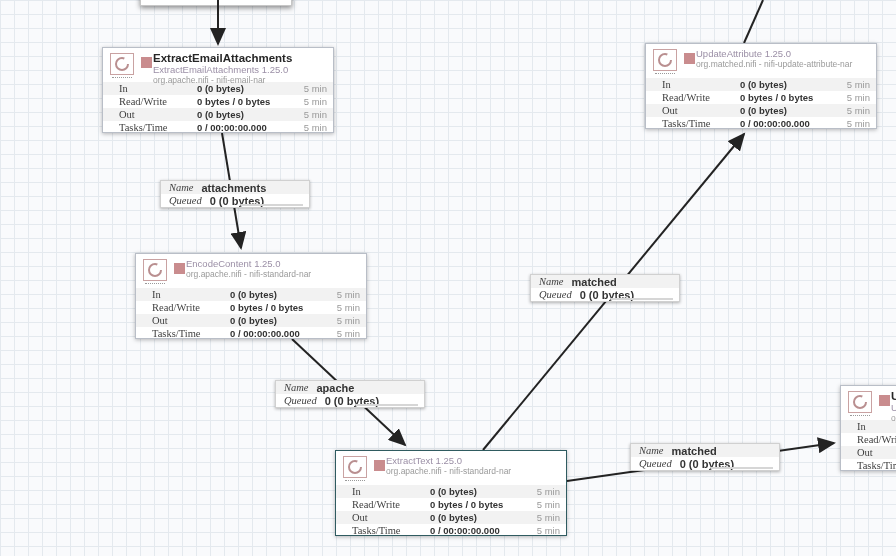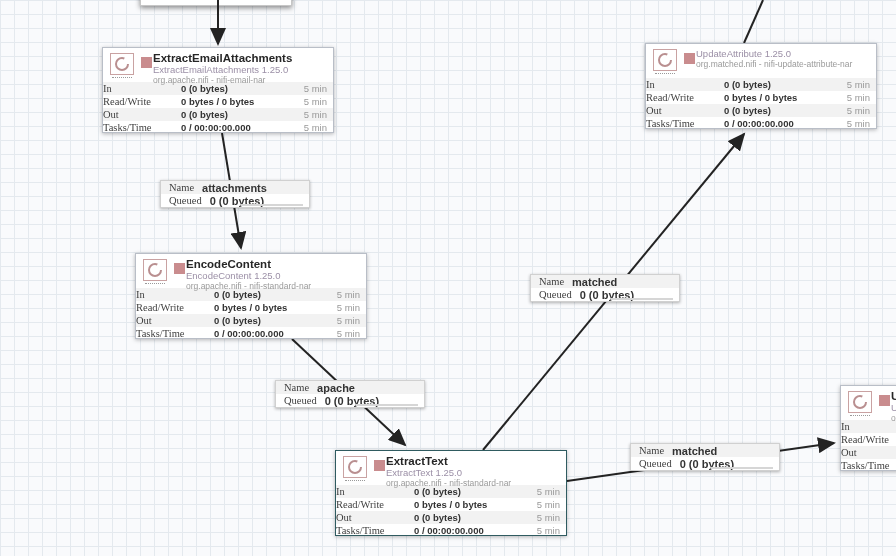--- a/index.html
+++ b/index.html
@@ -38,35 +38,35 @@
   .run-square{
     position:absolute;left:38px;top:9px;width:11px;height:11px;
     background:#c98c8e;
   }
   .p-titles{position:absolute;left:50px;top:4px;right:4px;}
   .p-name{font-size:11.5px;font-weight:bold;color:#262626;line-height:12px;white-space:nowrap;}
   .p-type{font-size:9.5px;color:#9b8fa6;line-height:10px;margin-top:1px;white-space:nowrap;}
   .p-bundle{font-size:8.5px;color:#9a9a9a;line-height:9px;margin-top:1px;white-space:nowrap;}
   .p-row{
     height:13px;display:flex;align-items:center;box-sizing:border-box;
-    padding:0 6px 0 0;white-space:nowrap;
+    padding:0 6px 0 16px;white-space:nowrap;
   }
   .p-row.alt{background:#f2f2f2;}
   .p-rl{font-family:"Liberation Serif", serif;font-size:10.5px;color:#3f3f3f;width:78px;flex:none;}
   .p-rv{font-size:9.5px;font-weight:bold;color:#333;flex:1;}
   .p-rw{font-size:9.5px;color:#999;text-align:left;flex:none;}
   .conn-label{
     position:absolute;width:150px;height:28px;z-index:2;
     background:#fff;border:1px solid #d0d0d0;
     box-shadow:0 1px 3px rgba(0,0,0,.3);
     box-sizing:border-box;
   }
   .cl-row{height:13px;display:flex;align-items:center;padding:0 8px;position:relative;white-space:nowrap;}
   .cl-top{background:#f2f2f2;}
-  .cl-key{font-family:"Liberation Serif", serif;font-size:10.5px;color:#3f3f3f;margin-right:8px;}
+  .cl-key{font-family:"Liberation Serif", serif;font-size:10.5px;color:#3f3f3f;margin-right:8px;font-style:italic;}
   .cl-val{font-size:11px;font-weight:bold;color:#333;}
   .cl-bar{position:absolute;right:6px;bottom:1px;width:62px;height:2px;background:#d6d6d6;}
 </style>
 </head>
 <body>
 
 <div class="offscreen-label-edge"></div>
 
 <svg class="wires" width="896" height="556">
   <defs>
@@ -155,21 +155,20 @@
 
 <div class="processor" style="left:135px;top:253px">
   <div class="p-header">
     <span class="p-icon">
       <svg width="20" height="18" viewBox="0 0 20 18">
           <circle cx="10" cy="9" r="6" fill="none" stroke="#b98f90" stroke-width="2" stroke-dasharray="30 8"></circle>
         </svg>
     </span>
     <span class="run-square"></span>
     <div class="p-titles">
-      <div class="p-name">EncodeContent</div>
       <div class="p-type">EncodeContent 1.25.0</div>
       <div class="p-bundle">org.apache.nifi - nifi-standard-nar</div>
     </div>
   </div>
   <div class="p-row alt">
     <span class="p-rl">In</span>
     <span class="p-rv">0 (0 bytes)</span>
     <span class="p-rw">5 min</span>
   </div>
   <div class="p-row">
@@ -191,21 +190,20 @@
 
 <div class="processor selected" style="left:335px;top:450px">
   <div class="p-header">
     <span class="p-icon">
       <svg width="20" height="18" viewBox="0 0 20 18">
           <circle cx="10" cy="9" r="6" fill="none" stroke="#b98f90" stroke-width="2" stroke-dasharray="30 8"></circle>
         </svg>
     </span>
     <span class="run-square"></span>
     <div class="p-titles">
-      <div class="p-name">ExtractText</div>
       <div class="p-type">ExtractText 1.25.0</div>
       <div class="p-bundle">org.apache.nifi - nifi-standard-nar</div>
     </div>
   </div>
   <div class="p-row alt">
     <span class="p-rl">In</span>
     <span class="p-rv">0 (0 bytes)</span>
     <span class="p-rw">5 min</span>
   </div>
   <div class="p-row">

